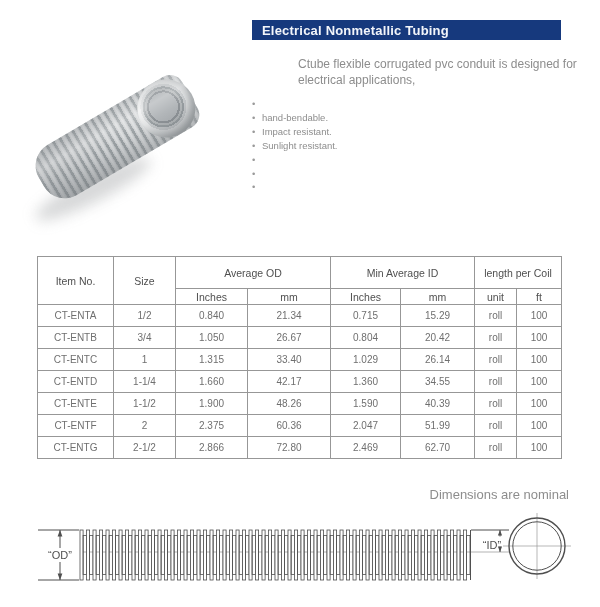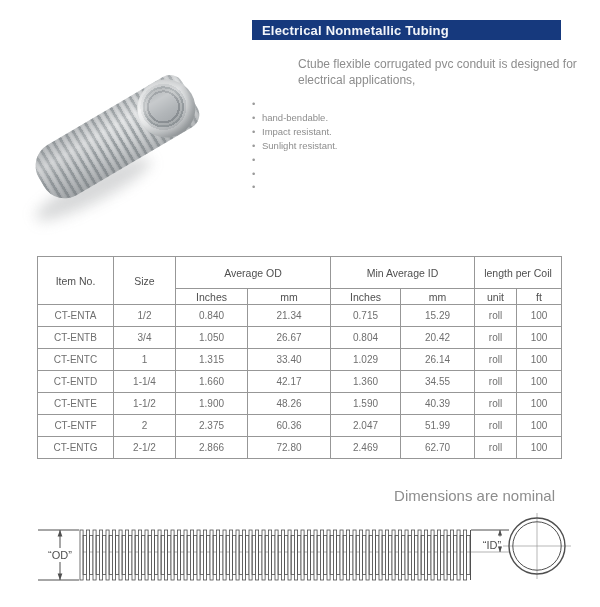--- a/index.html
+++ b/index.html
@@ -70,22 +70,22 @@
     padding:0; font-weight:400;
   }
   table.spec{border:1.5px solid #8a8a8a;}
   table.spec th{color:#4f4f4f; font-size:10.5px;}
   tr.h-main th{height:31px;}
   tr.h-sub th{height:15px;}
   tr.d-row td{height:21px;}
 
   
   .note{
-    position:absolute; top:487px; right:45px;
-    font-size:15px; color:#8d8d8d;
+    position:absolute; top:487px; right:31px;
+    font-size:13px; color:#8d8d8d;
   }
 
   
   .diagram{position:absolute; left:0; top:505px; width:600px; height:100px;}
   .diagram line{stroke:#4f4f4f; stroke-width:1;}
   .diagram line.thin{stroke:#808080; stroke-width:.6;}
   .diagram line.axis{stroke:#9a9a9a; stroke-width:.7;}
   .diagram rect.rib{fill:#fff; stroke:#4f4f4f; stroke-width:.8;}
   .diagram rect.groove{fill:none; stroke:#4f4f4f; stroke-width:.8;}
   .diagram circle{fill:none; stroke:#4f4f4f;}

